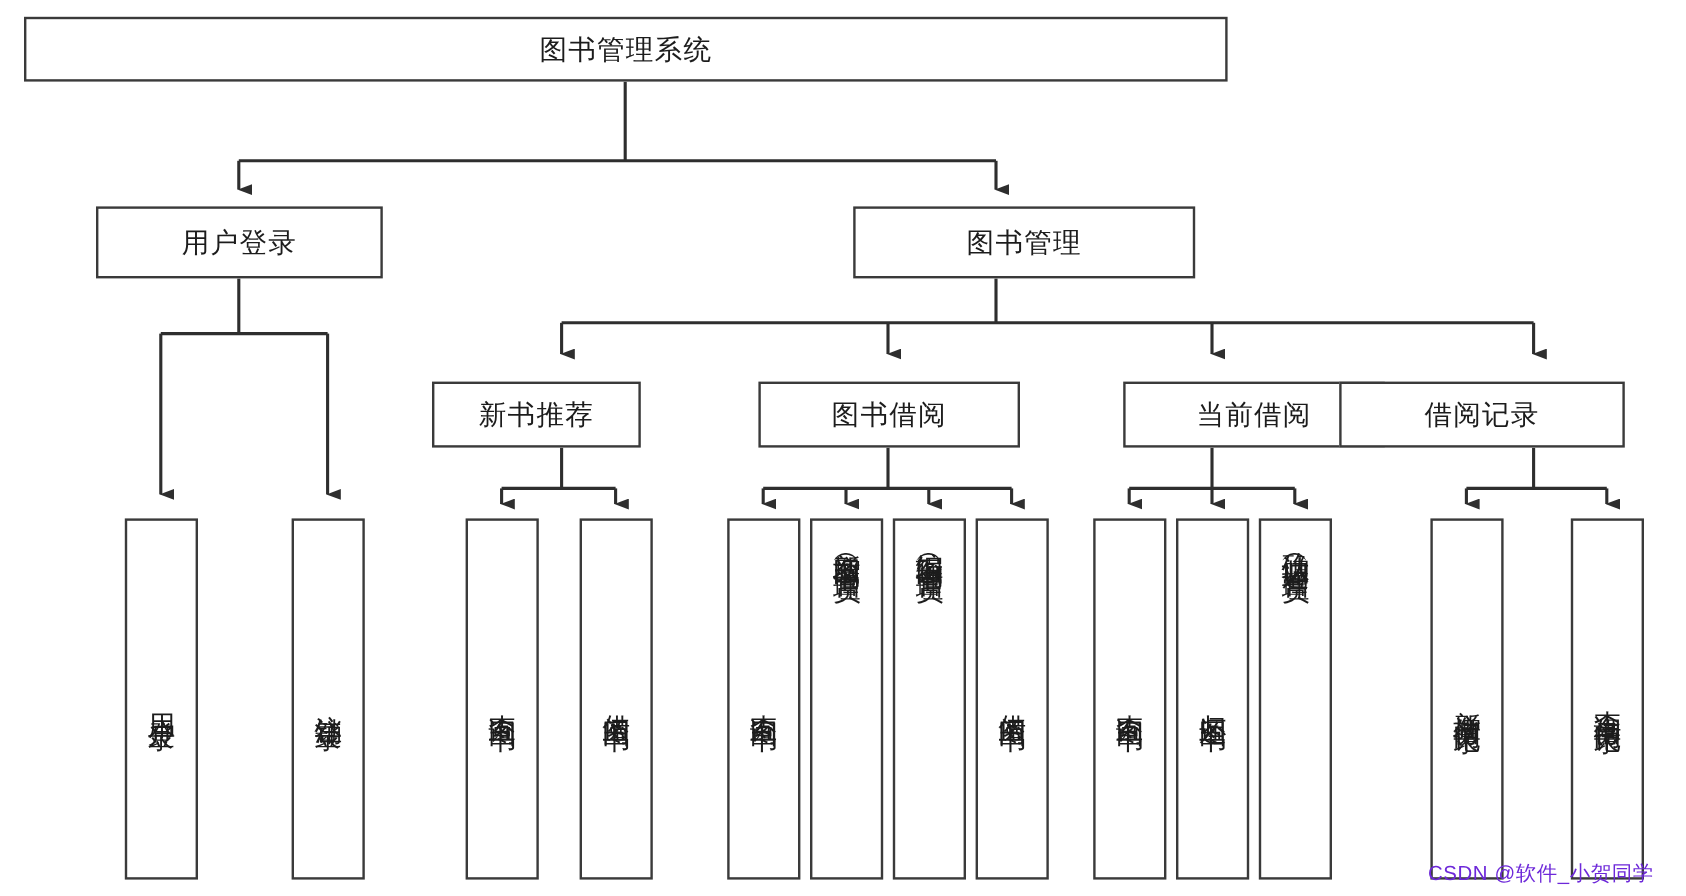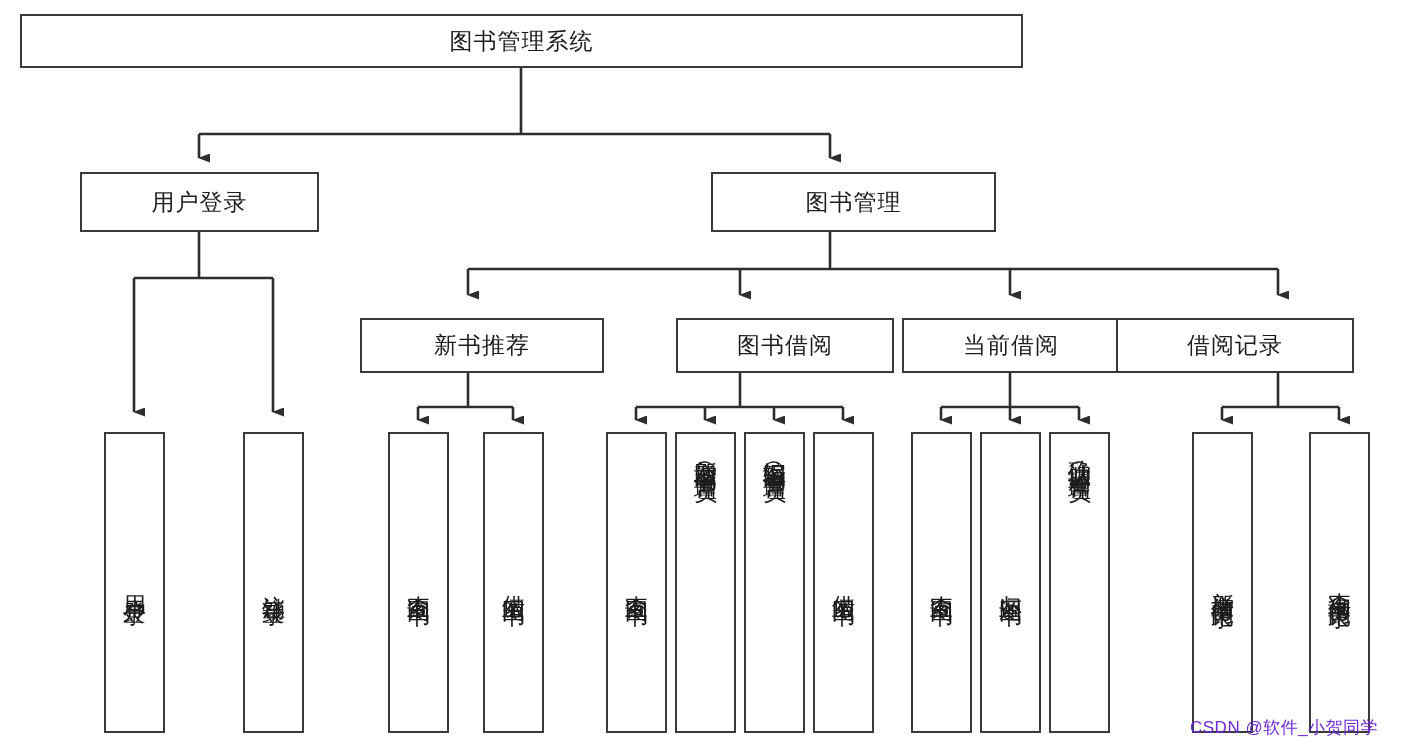--- a/index.html
+++ b/index.html
@@ -122,27 +122,27 @@
     <span>图书管理系统</span>
   </div>
 
   <div class="node h" style="left:80px; top:172px; width:239px; height:60px;">
     <span>用户登录</span>
   </div>
   <div class="node h" style="left:711px; top:172px; width:285px; height:60px;">
     <span>图书管理</span>
   </div>
 
-  <div class="node h" style="left:360px; top:318px; width:244px; height:55px;">
+  <div class="node h" style="left:360px; top:318px; width:174px; height:55px;">
     <span>新书推荐</span>
   </div>
-  <div class="node h" style="left:632px; top:318px; width:218px; height:55px;margin-left:44px;">
+  <div class="node h" style="left:632px; top:318px; width:218px; height:55px;">
     <span>图书借阅</span>
   </div>
-  <div class="node h" style="left:902px; top:318px; width:218px; height:55px;">
+  <div class="node h" style="left:936px; top:318px; width:218px; height:55px;">
     <span>当前借阅</span>
   </div>
   <div class="node h" style="left:1116px; top:318px; width:238px; height:55px;">
     <span>借阅记录</span>
   </div>
 
   <div class="node v center" style="left:104px; top:432px; width:61px; height:301px;">
     <span class="vtext">用户登录</span>
   </div>
   <div class="node v center" style="left:243px; top:432px; width:61px; height:301px;">

